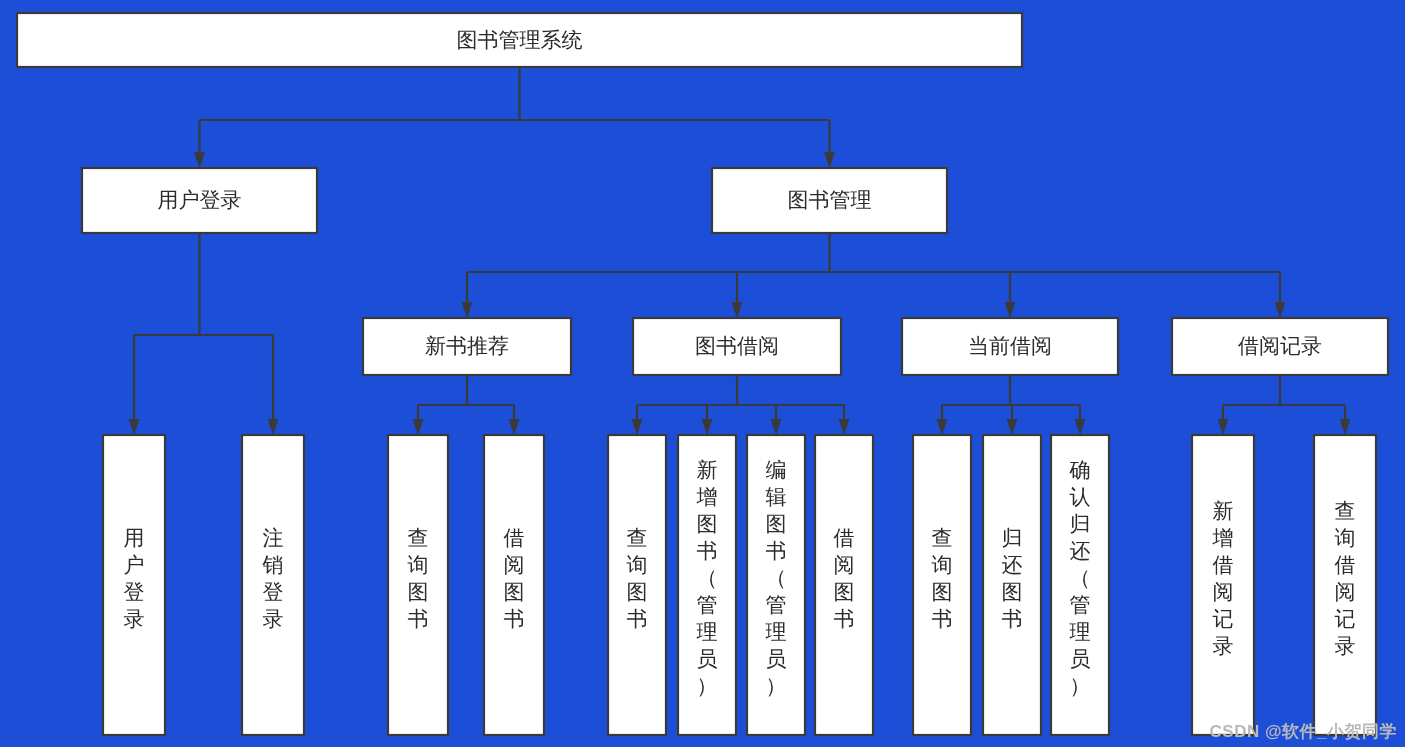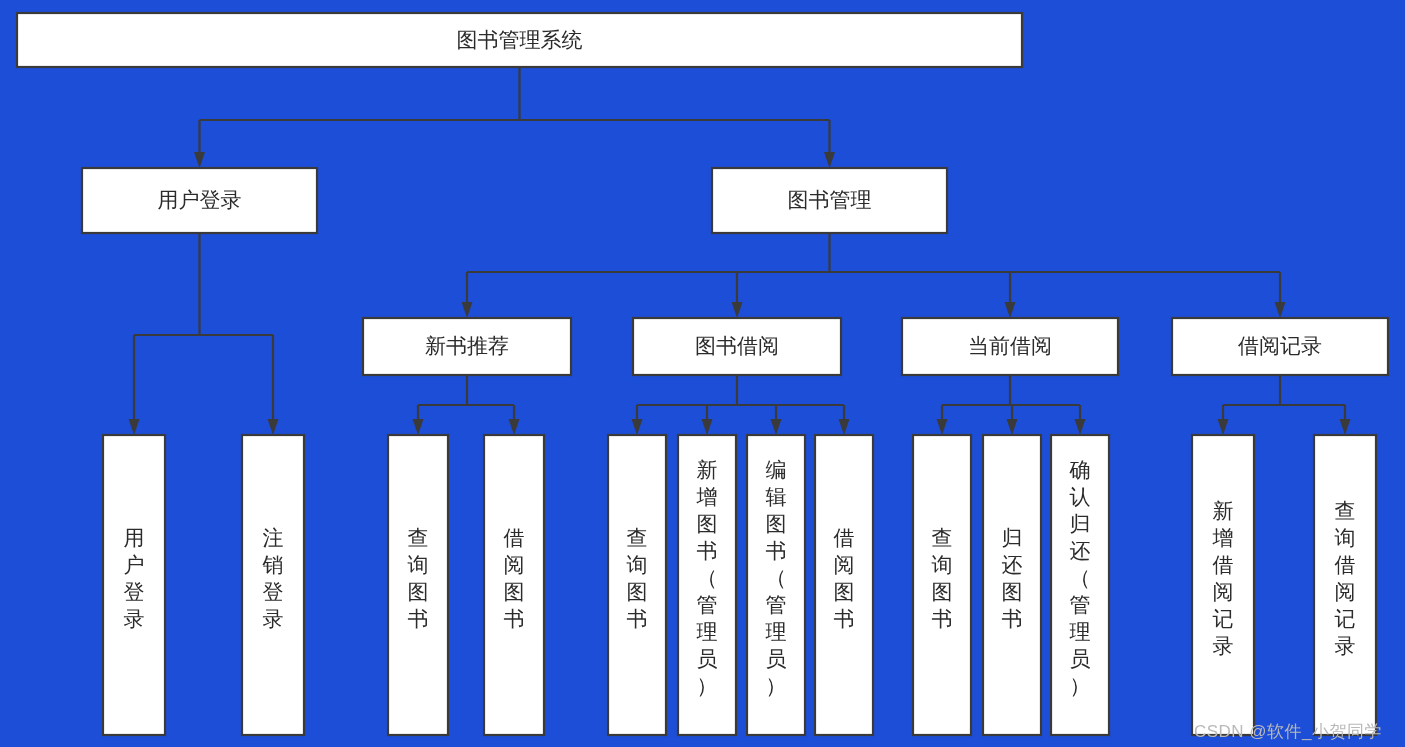--- a/index.html
+++ b/index.html
@@ -51,28 +51,29 @@
     dominant-baseline: middle;
   }
   .node-label-vertical {
     font-family: "Liberation Sans", "DejaVu Sans", sans-serif;
     fill: #2b2b2b;
     font-size: 21px;
     text-anchor: middle;
   }
   .watermark {
     position: absolute;
-    right: 23px;
+    right: 8px;
     bottom: 4px;
     font-family: "Liberation Sans", "DejaVu Sans", sans-serif;
     font-size: 17px;
     color: #b9b9b9;
     letter-spacing: 0.5px;
     white-space: nowrap;
     user-select: none;
+    font-weight: bold;
   }
 </style>
 </head>
 <body>
 
 <div id="diagram-root">
 
   <svg class="diagram" id="diagram-svg" viewBox="0 0 1405 747" xmlns="http://www.w3.org/2000/svg">
       <g>
         <path d="M 519.5 67 L 519.5 120" class="connector"></path>

